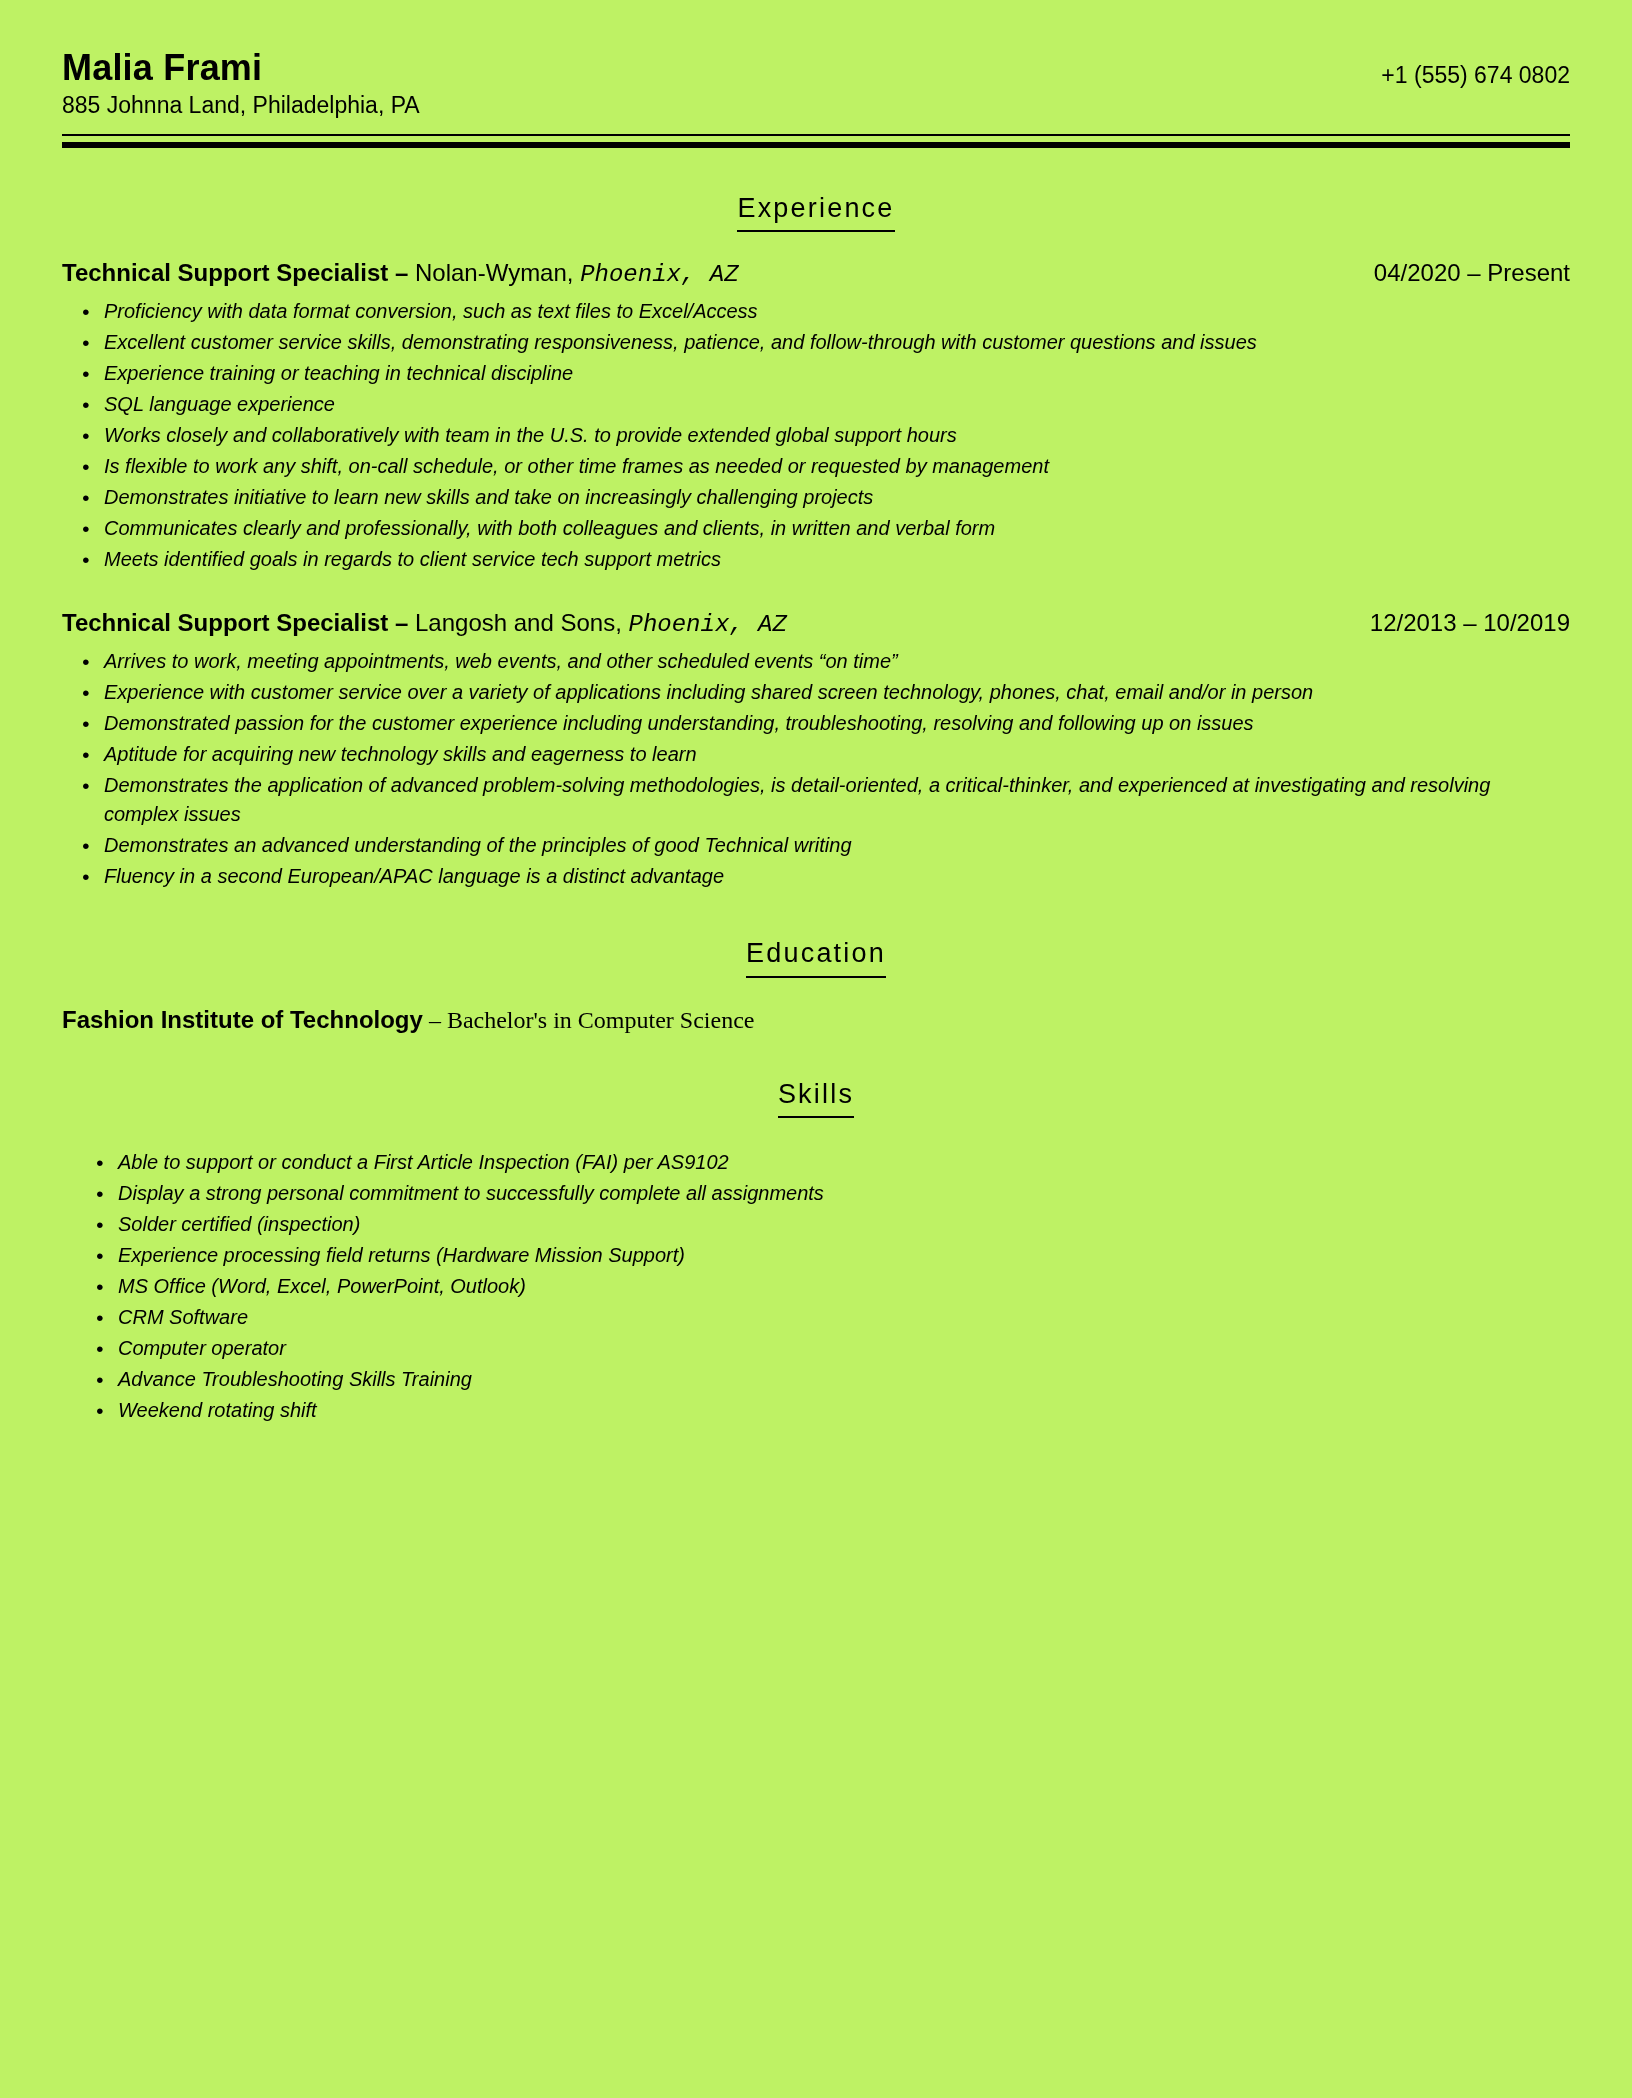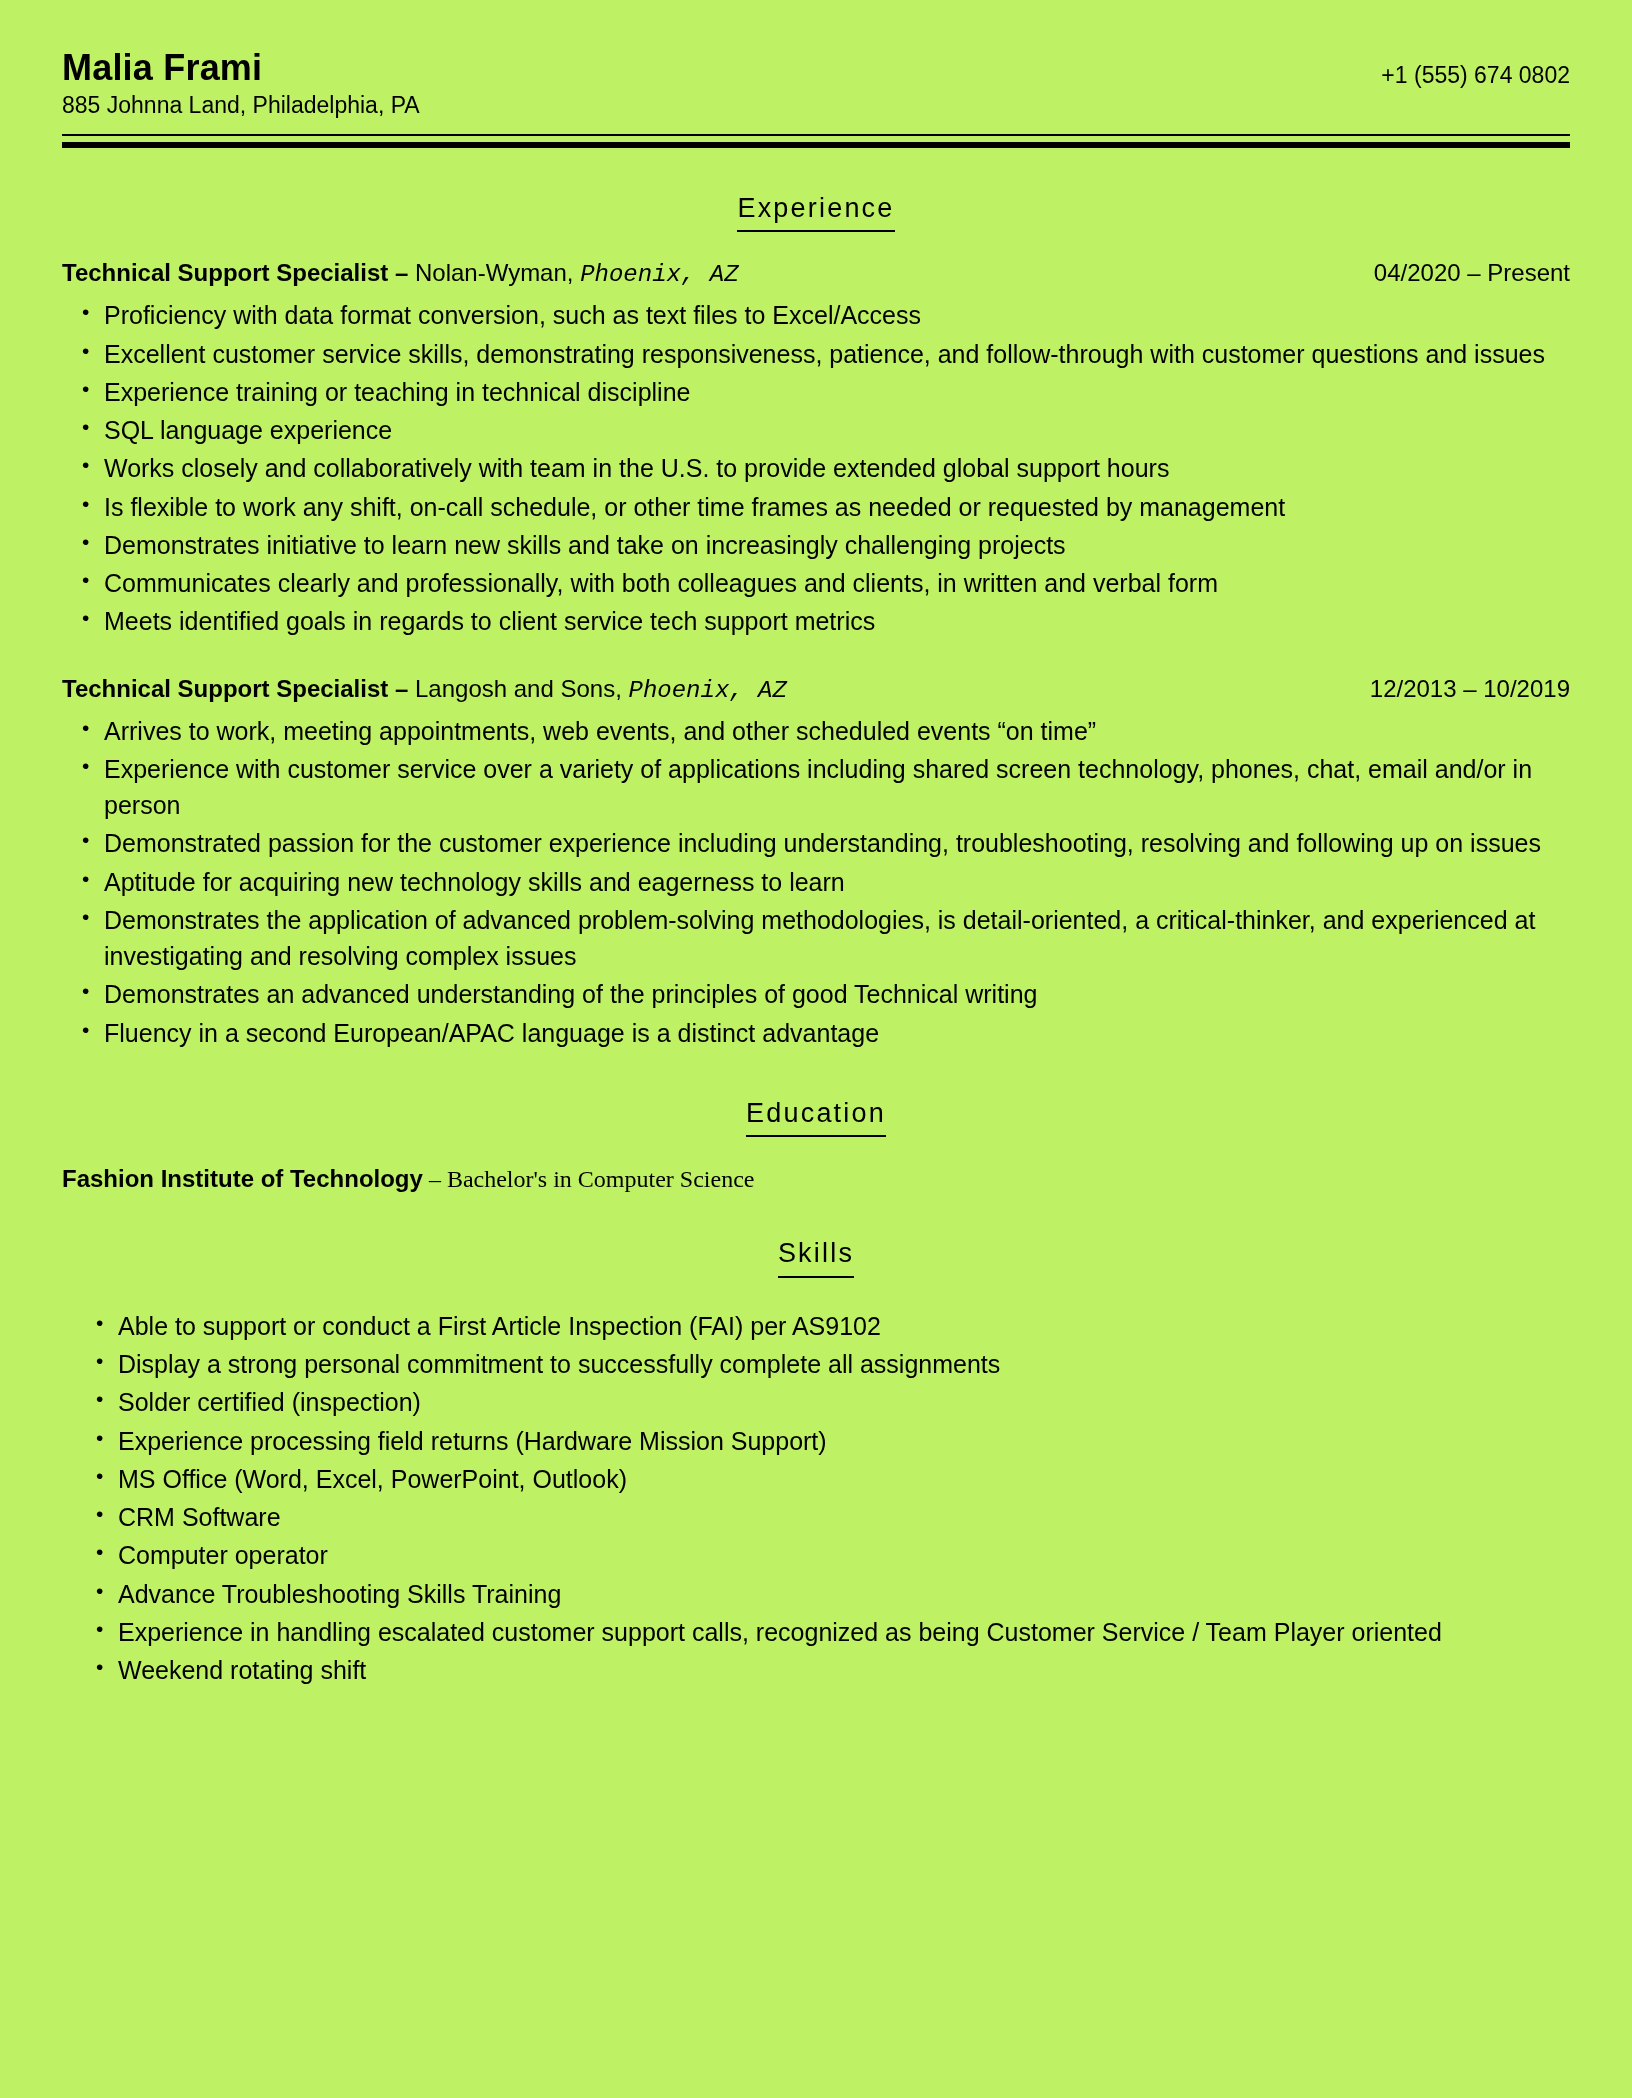--- a/index.html
+++ b/index.html
@@ -100,24 +100,25 @@
   }
 
   
   ul.bullets {
     list-style: none;
     margin: 0;
     padding: 0;
   }
   ul.bullets li {
     position: relative;
-    font-size: 25px;
+    font-size: 20px;
     line-height: 1.45;
     padding-left: 42px;
     margin: 0 0 2px 0;
+    font-style: italic;
   }
   ul.bullets li::before {
     content: "\2022";
     position: absolute;
     left: 20px;
     top: 0;
     font-size: 21px;
     line-height: 1.45;
   }
   ul.bullets.exp li { max-width: 1465px; }
@@ -207,18 +208,17 @@
     </div>
     <ul class="bullets skills">
       <li>Able to support or conduct a First Article Inspection (FAI) per AS9102</li>
       <li>Display a strong personal commitment to successfully complete all assignments</li>
       <li>Solder certified (inspection)</li>
       <li>Experience processing field returns (Hardware Mission Support)</li>
       <li>MS Office (Word, Excel, PowerPoint, Outlook)</li>
       <li>CRM Software</li>
       <li>Computer operator</li>
       <li>Advance Troubleshooting Skills Training</li>
-      <li>Experience in handling escalated customer support calls, recognized as being Customer Service / Team Player oriented</li>
       <li>Weekend rotating shift</li>
     </ul>
   </div>
 
 </div>
 
 </body></html>

